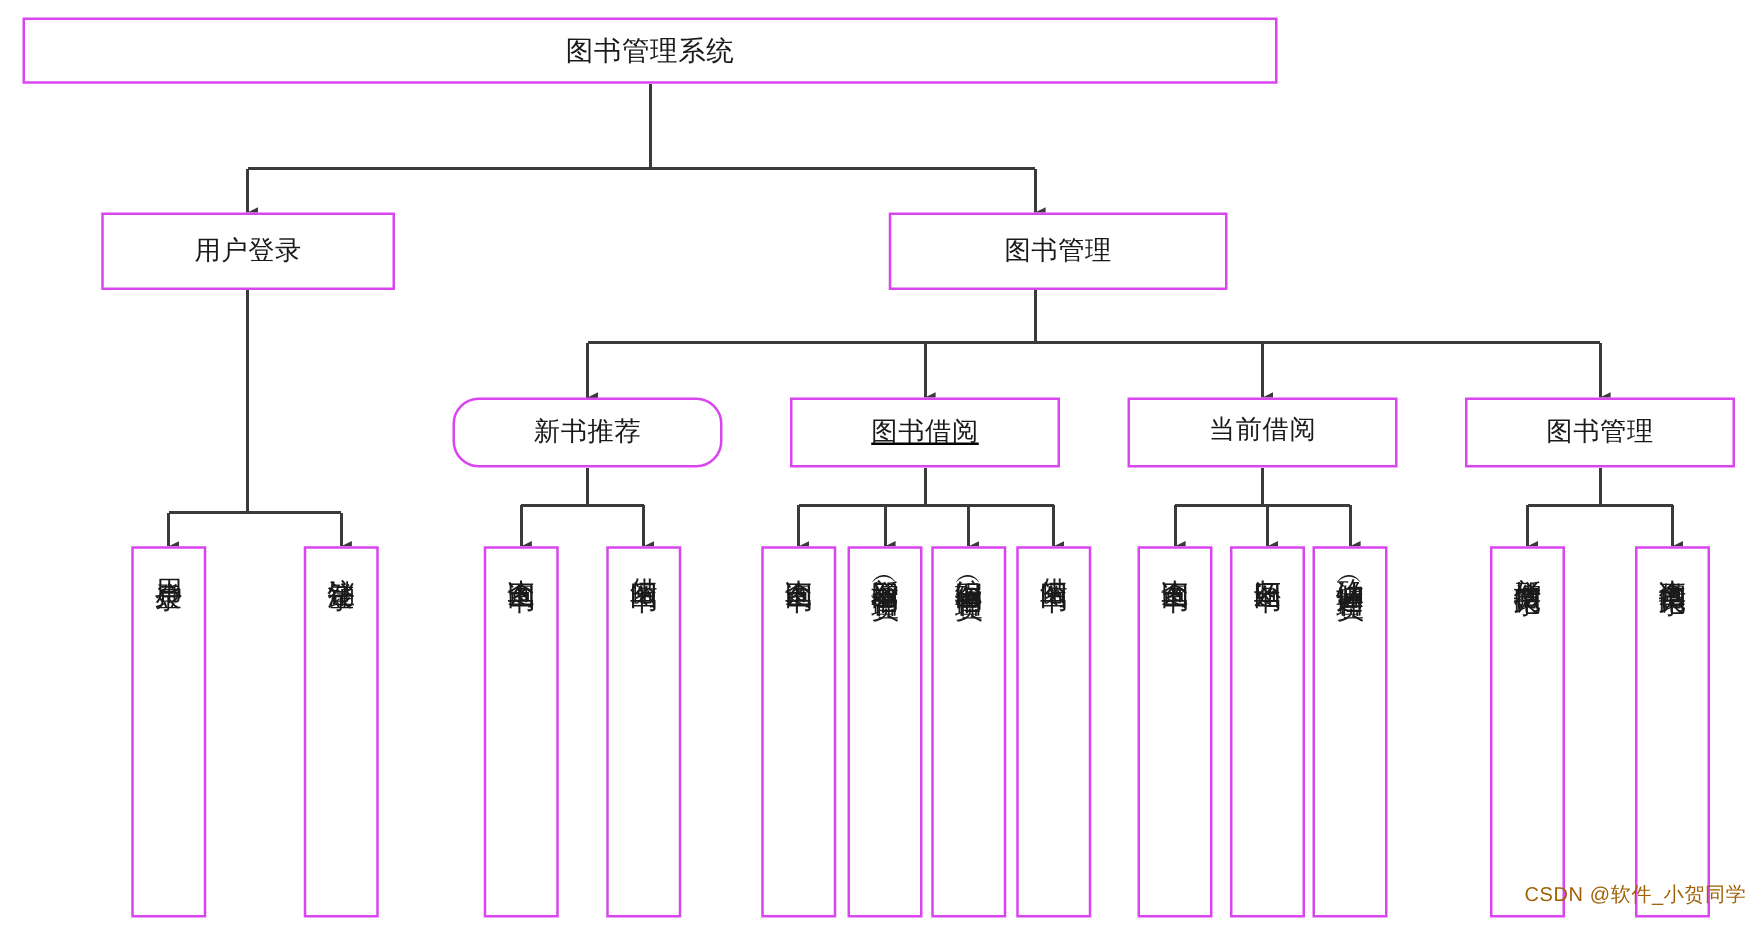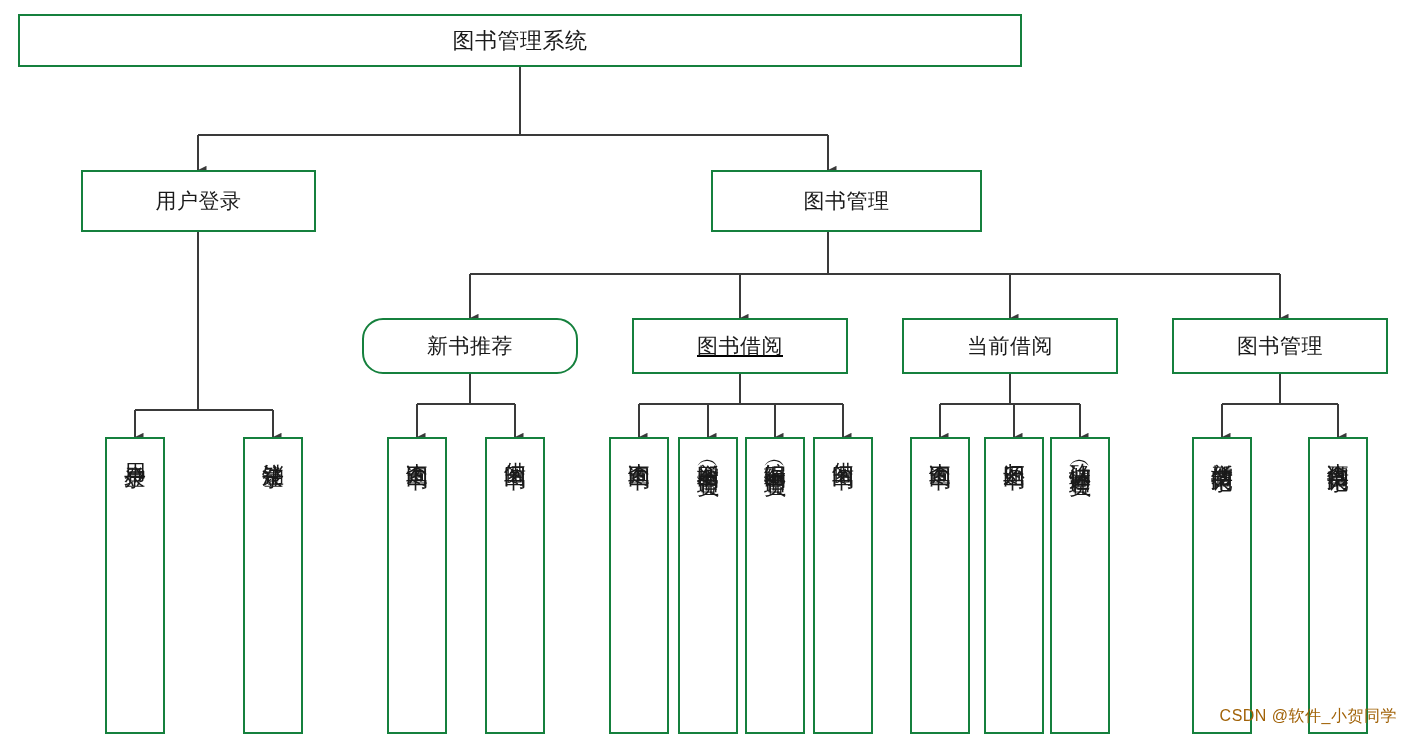--- a/index.html
+++ b/index.html
@@ -22,21 +22,21 @@
     position: absolute;
     left: 0;
     top: 0;
     width: 1405px;
     height: 747px;
   }
   .node {
     position: absolute;
     box-sizing: border-box;
     background: #ffffff;
-    border: 2px solid #15803d;
+    border: 2px solid #d946ef;
     display: flex;
     align-items: center;
     justify-content: center;
     overflow: hidden;
   }
   .node-label {
     color: #1a1a1a;
     line-height: 1.08;
     text-align: center;
     white-space: pre-wrap;
@@ -130,21 +130,21 @@
       </div>
       <div class="node h" style="left: 711px; top: 170px; width: 271px; height: 62px;">
         <span class="node-label">图书管理</span>
       </div>
       <div class="node h" style="left: 362px; top: 318px; width: 216px; height: 56px; border-radius: 21px;">
         <span class="node-label">新书推荐</span>
       </div>
       <div class="node h" style="left: 632px; top: 318px; width: 216px; height: 56px; text-decoration: underline;">
         <span class="node-label">图书借阅</span>
       </div>
-      <div class="node h" style="left: 902px; top: 318px; width: 216px; height: 56px;">
+      <div class="node h" style="left: 902px; top: 318px; width: 216px; height: 56px; font-family: Liberation Mono, monospace;">
         <span class="node-label">当前借阅</span>
       </div>
       <div class="node h" style="left: 1172px; top: 318px; width: 216px; height: 56px;">
         <span class="node-label">图书管理</span>
       </div>
       <div class="node v" style="left: 105px; top: 437px; width: 60px; height: 297px;">
         <span class="node-label">用户登录</span>
       </div>
       <div class="node v" style="left: 243px; top: 437px; width: 60px; height: 297px;">
         <span class="node-label">注销登录</span>

